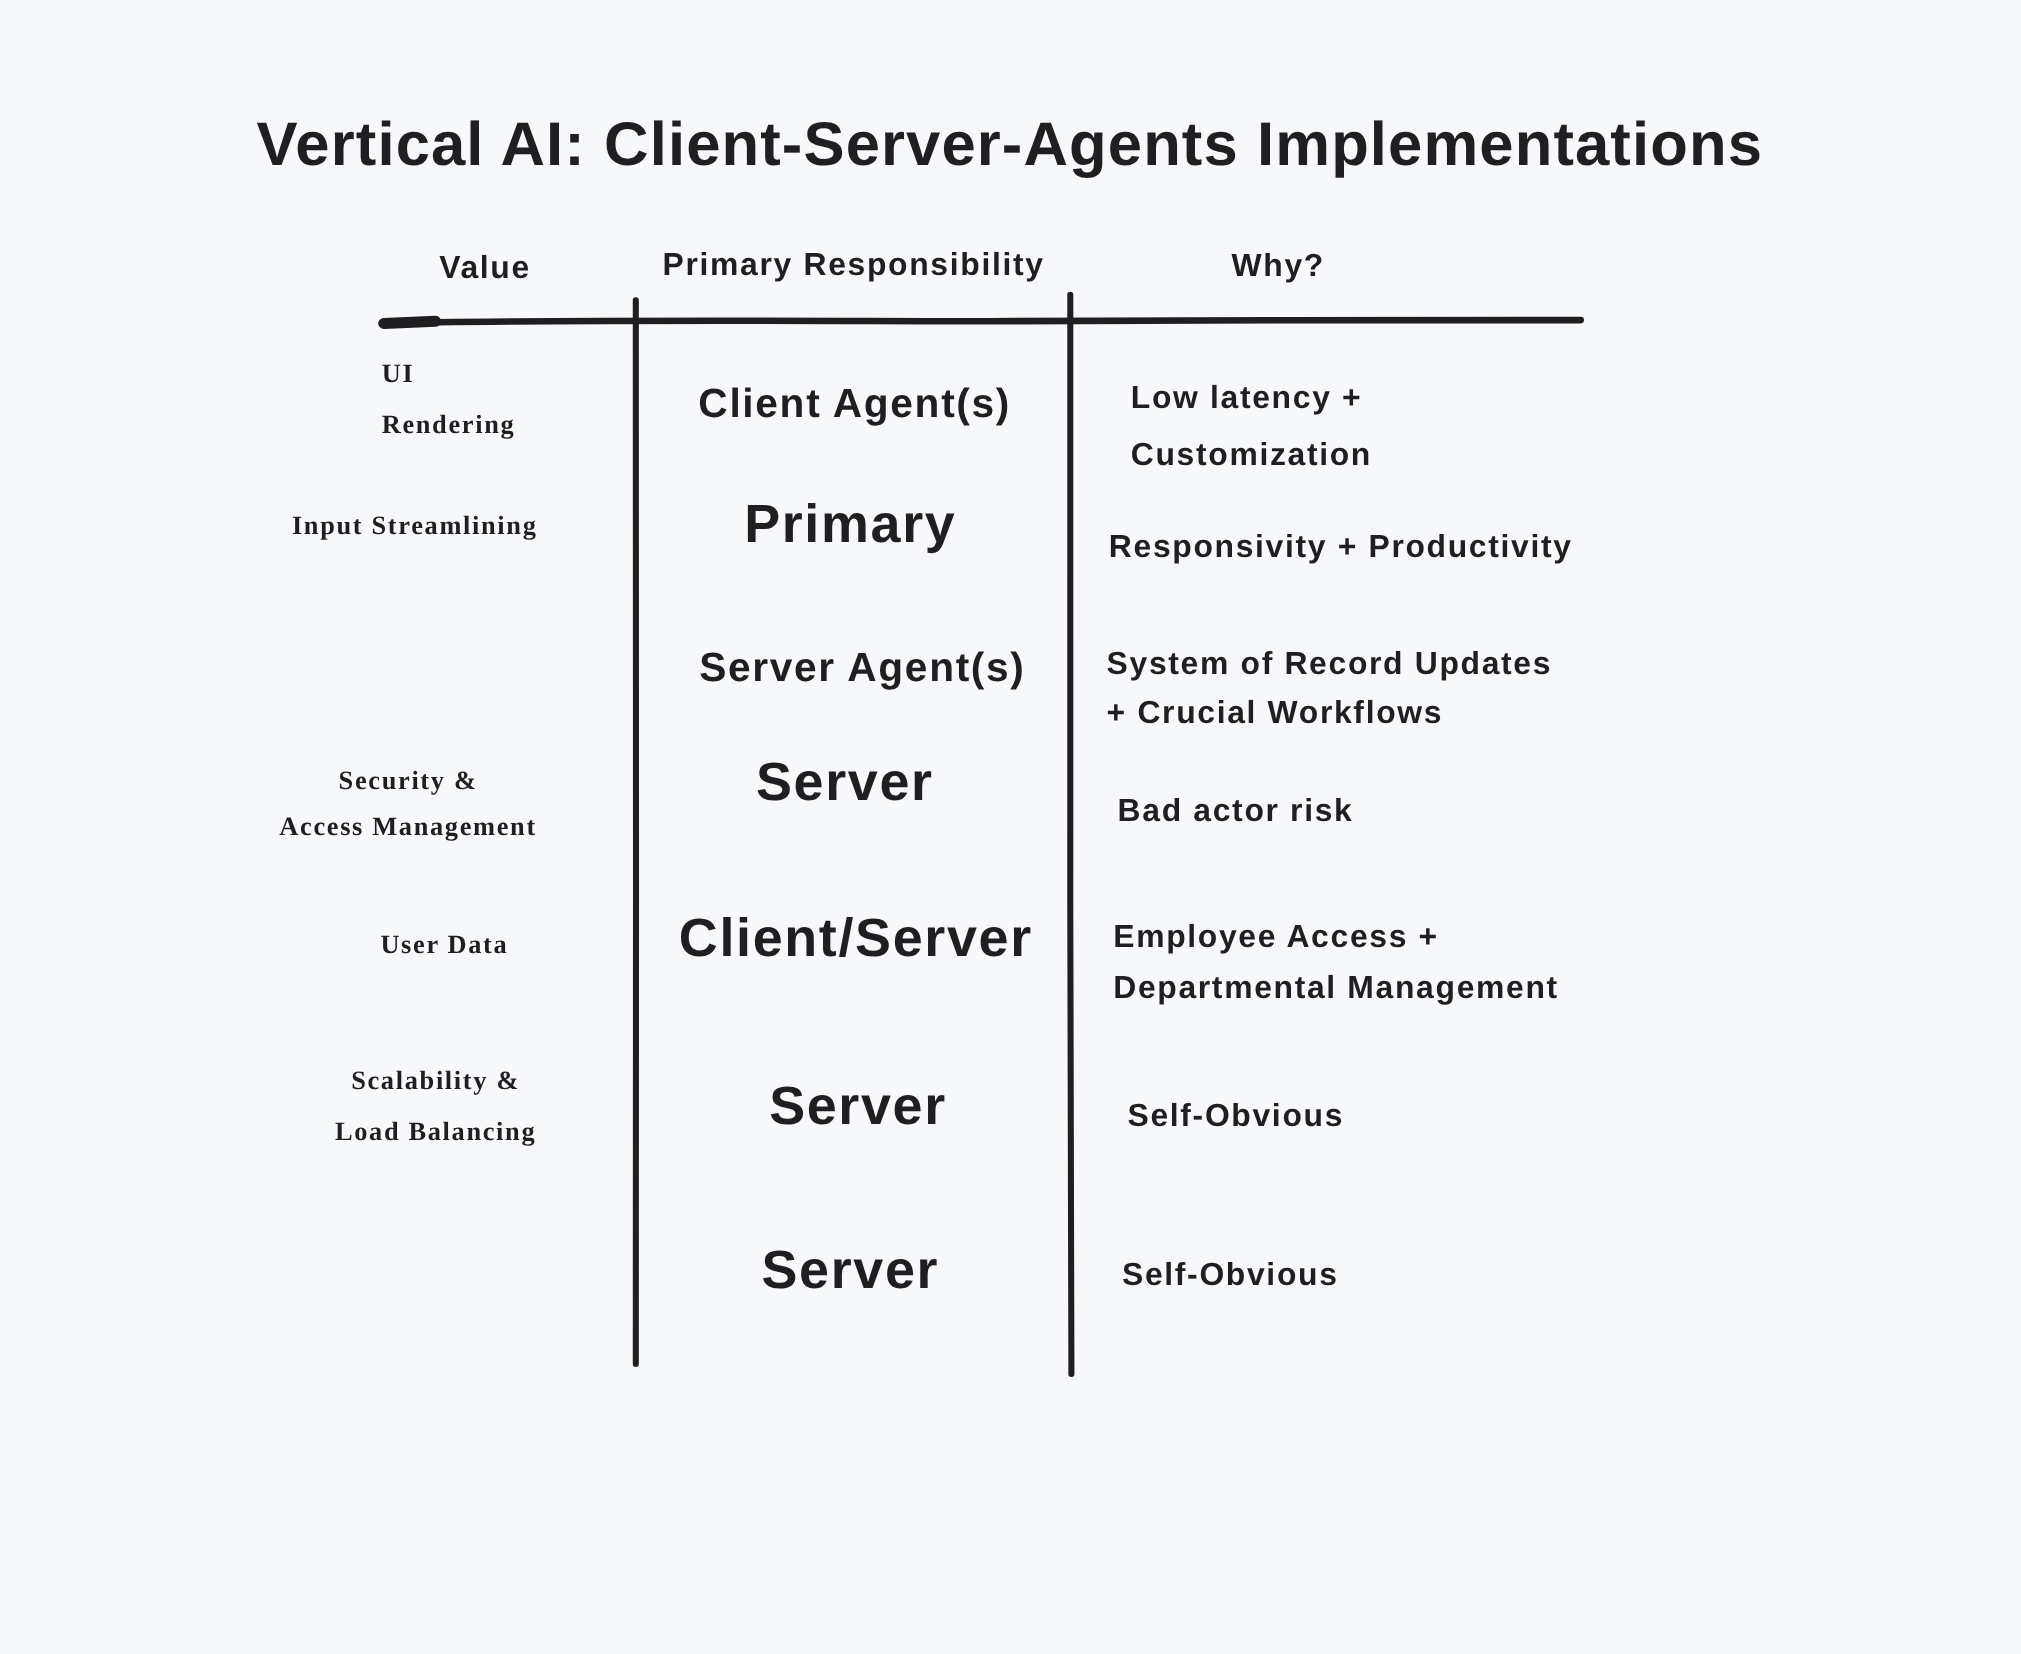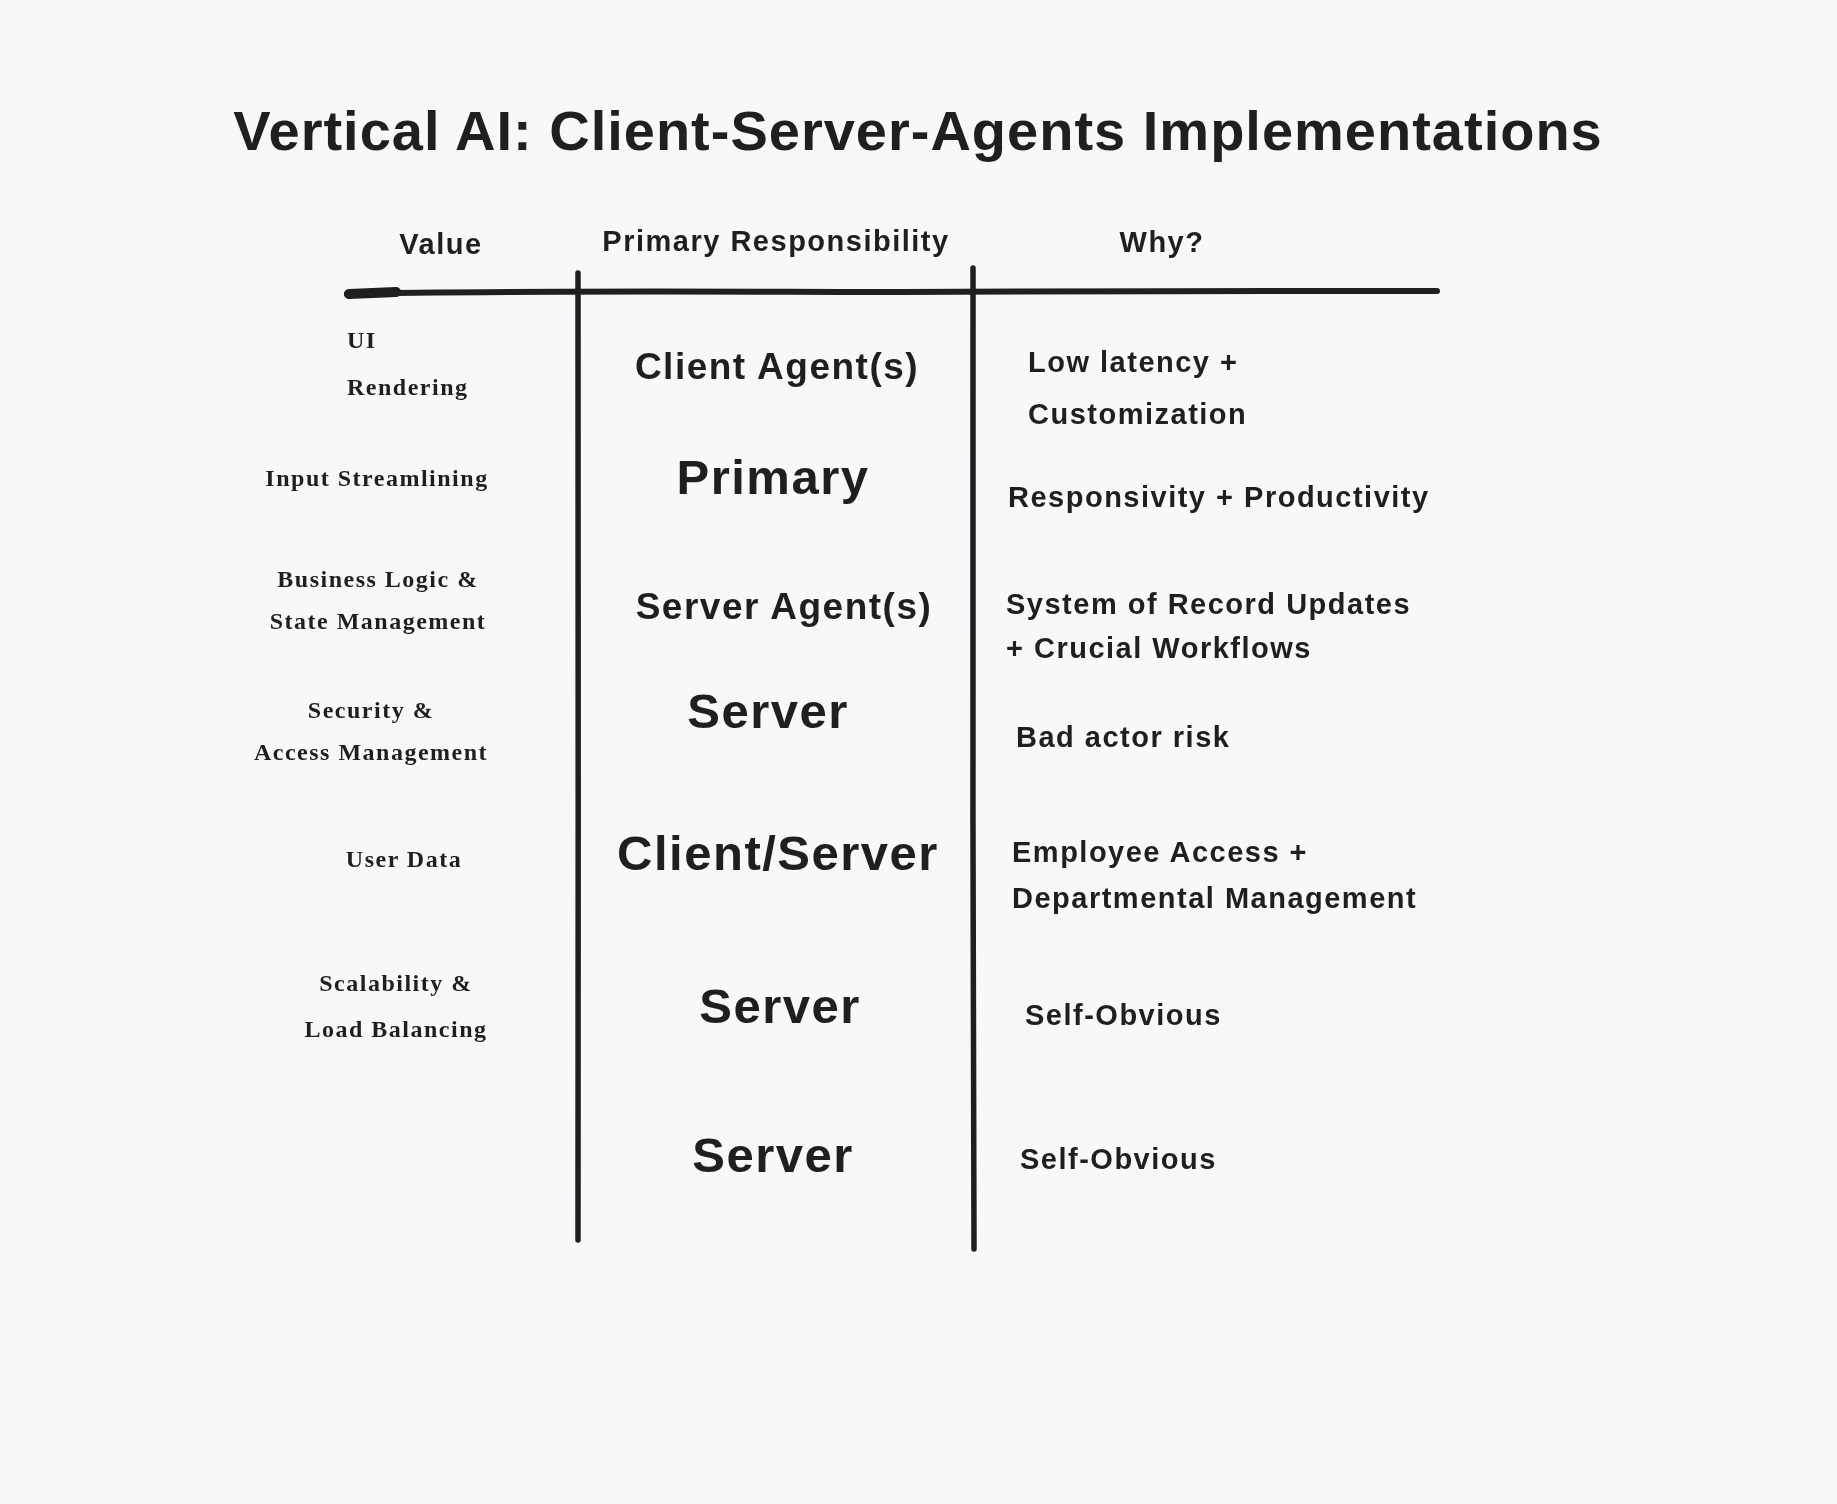--- a/index.html
+++ b/index.html
@@ -103,22 +103,20 @@
   <div class="txt val vcenter c-r0v">UI
 Rendering</div>
   <div class="txt med center c-r0p">Client Agent(s)</div>
   <div class="txt why vcenter c-r0w">Low latency +
 Customization</div>
 
   <div class="txt val center c-r1v">Input Streamlining</div>
   <div class="txt big center c-r1p">Primary</div>
   <div class="txt why vcenter c-r1w">Responsivity + Productivity</div>
 
-  <div class="txt val center c-r2v">Business Logic &amp;
-State Management</div>
   <div class="txt med center c-r2p">Server Agent(s)</div>
   <div class="txt why vcenter c-r2w">System of Record Updates
 + Crucial Workflows</div>
 
   <div class="txt val center c-r3v">Security &amp;
 Access Management</div>
   <div class="txt big center c-r3p">Server</div>
   <div class="txt why vcenter c-r3w">Bad actor risk</div>
 
   <div class="txt val center c-r4v">User Data</div>

